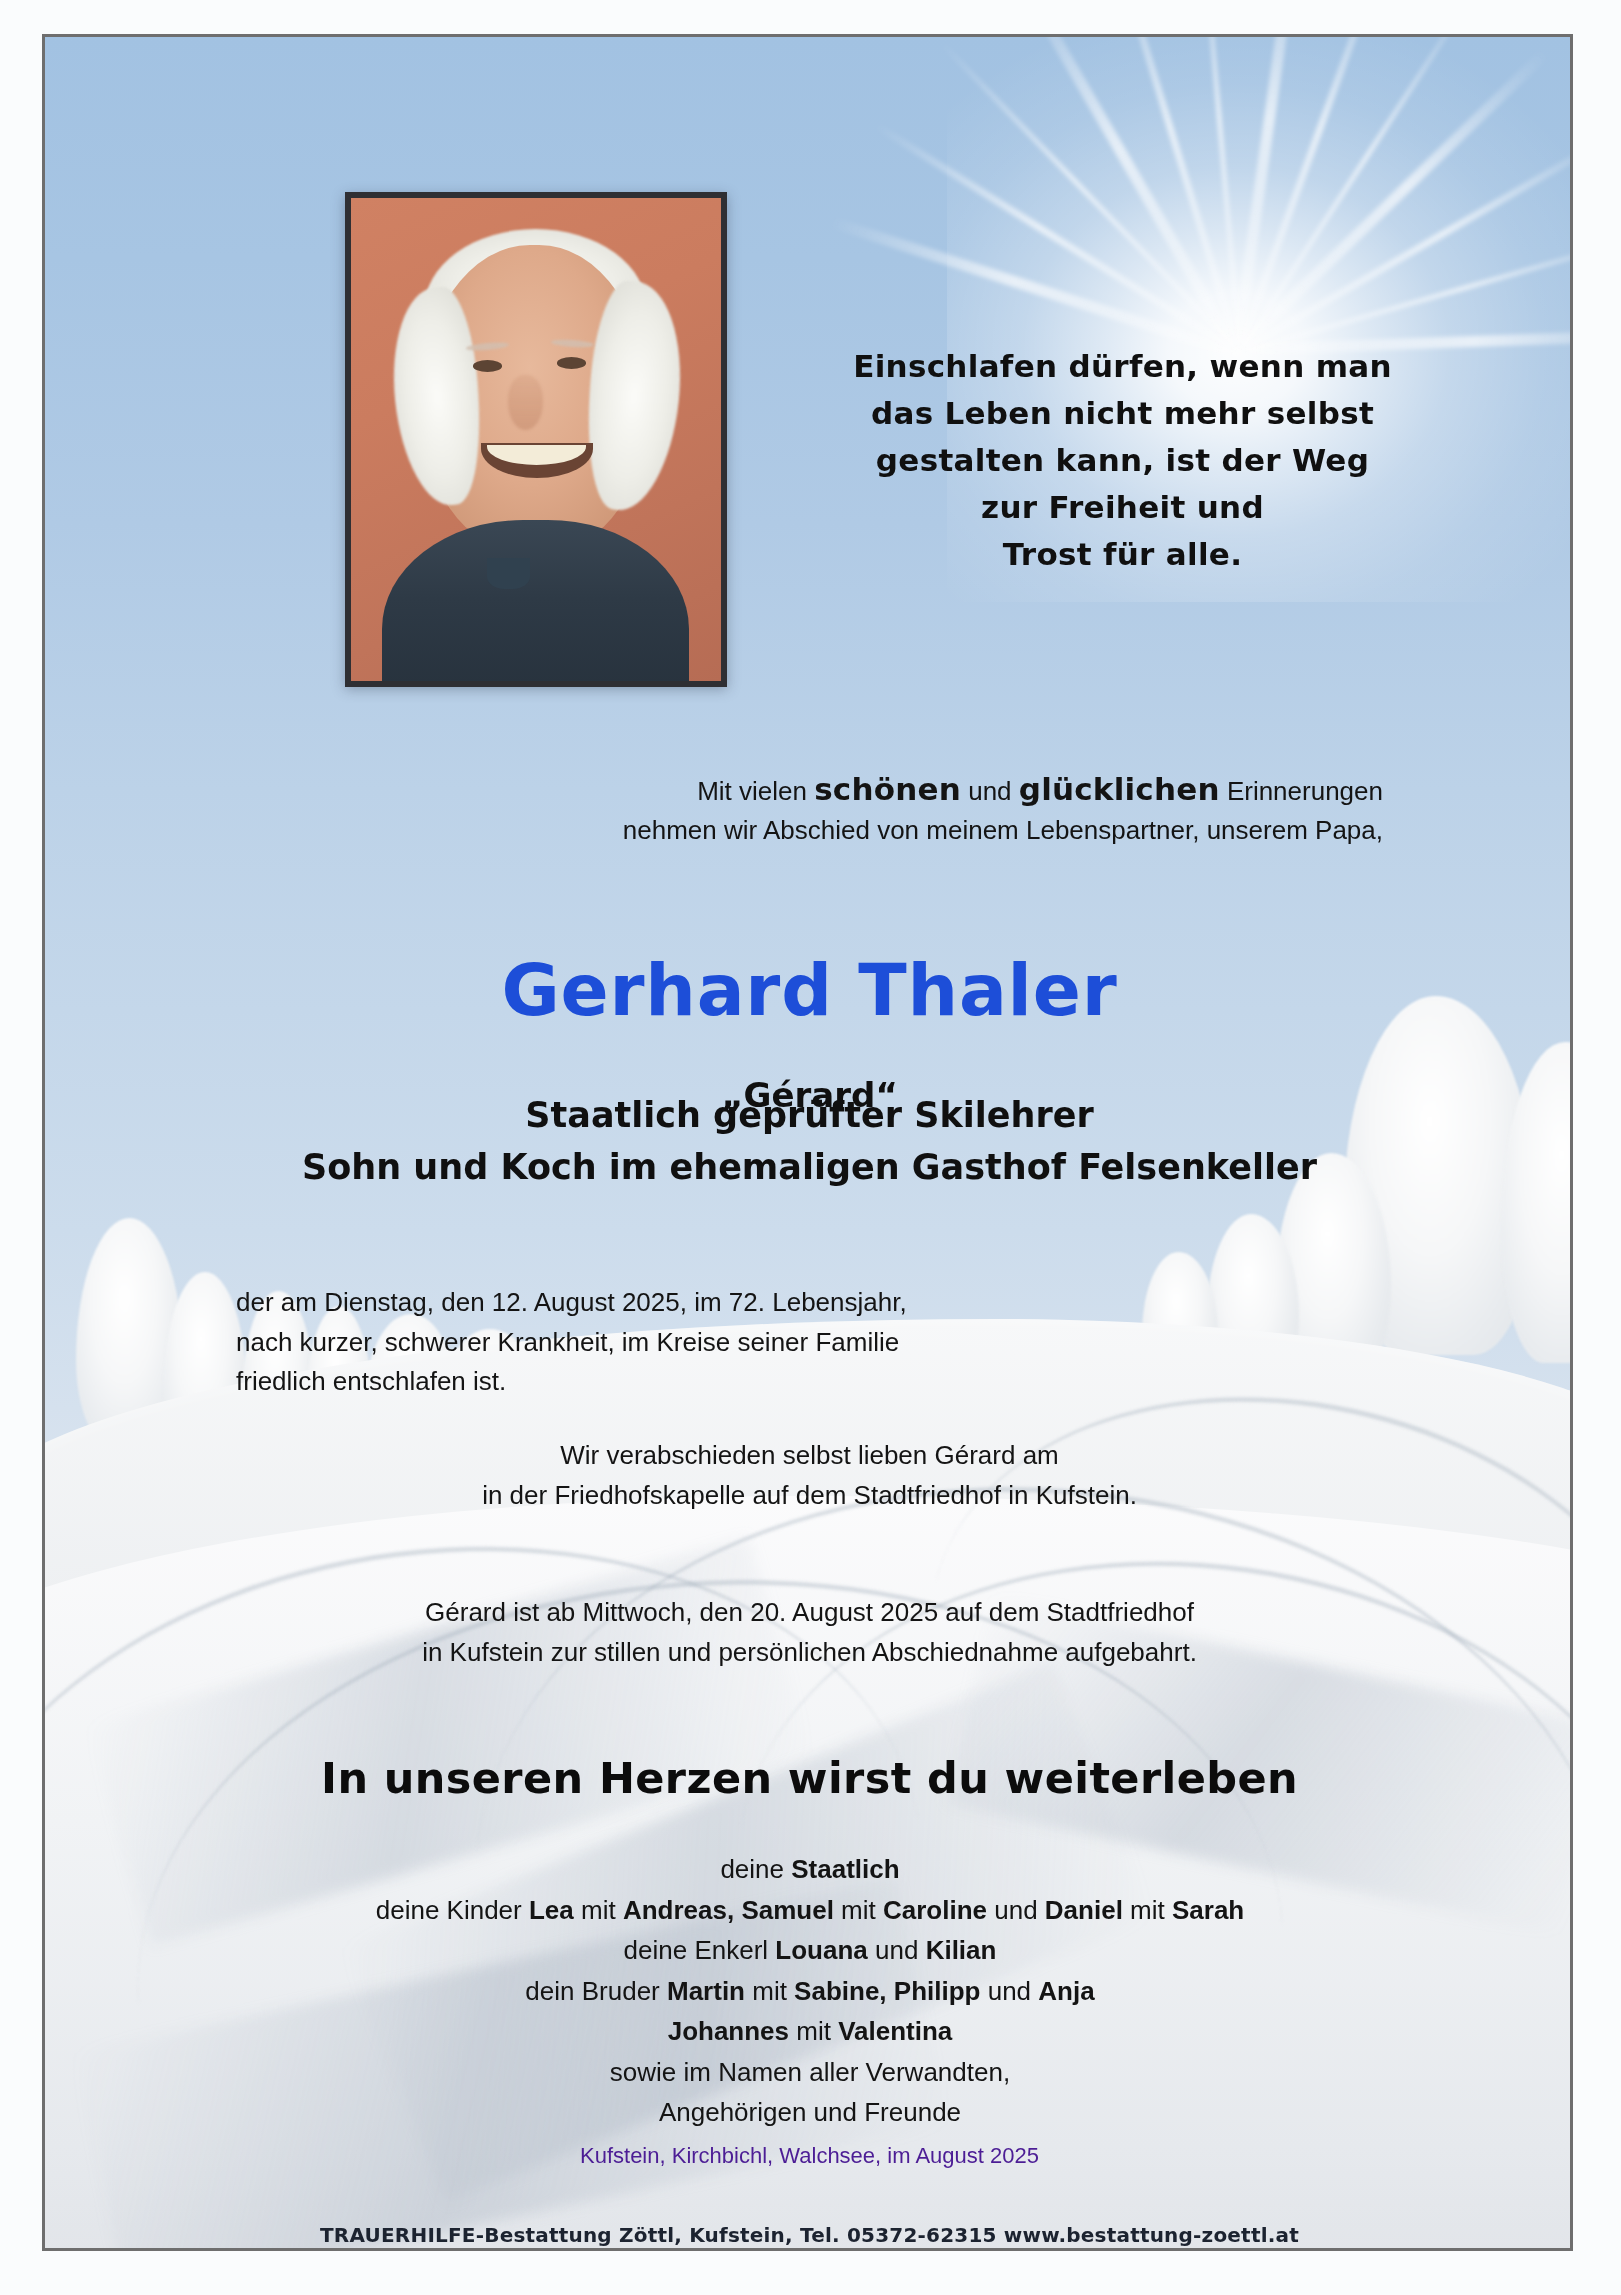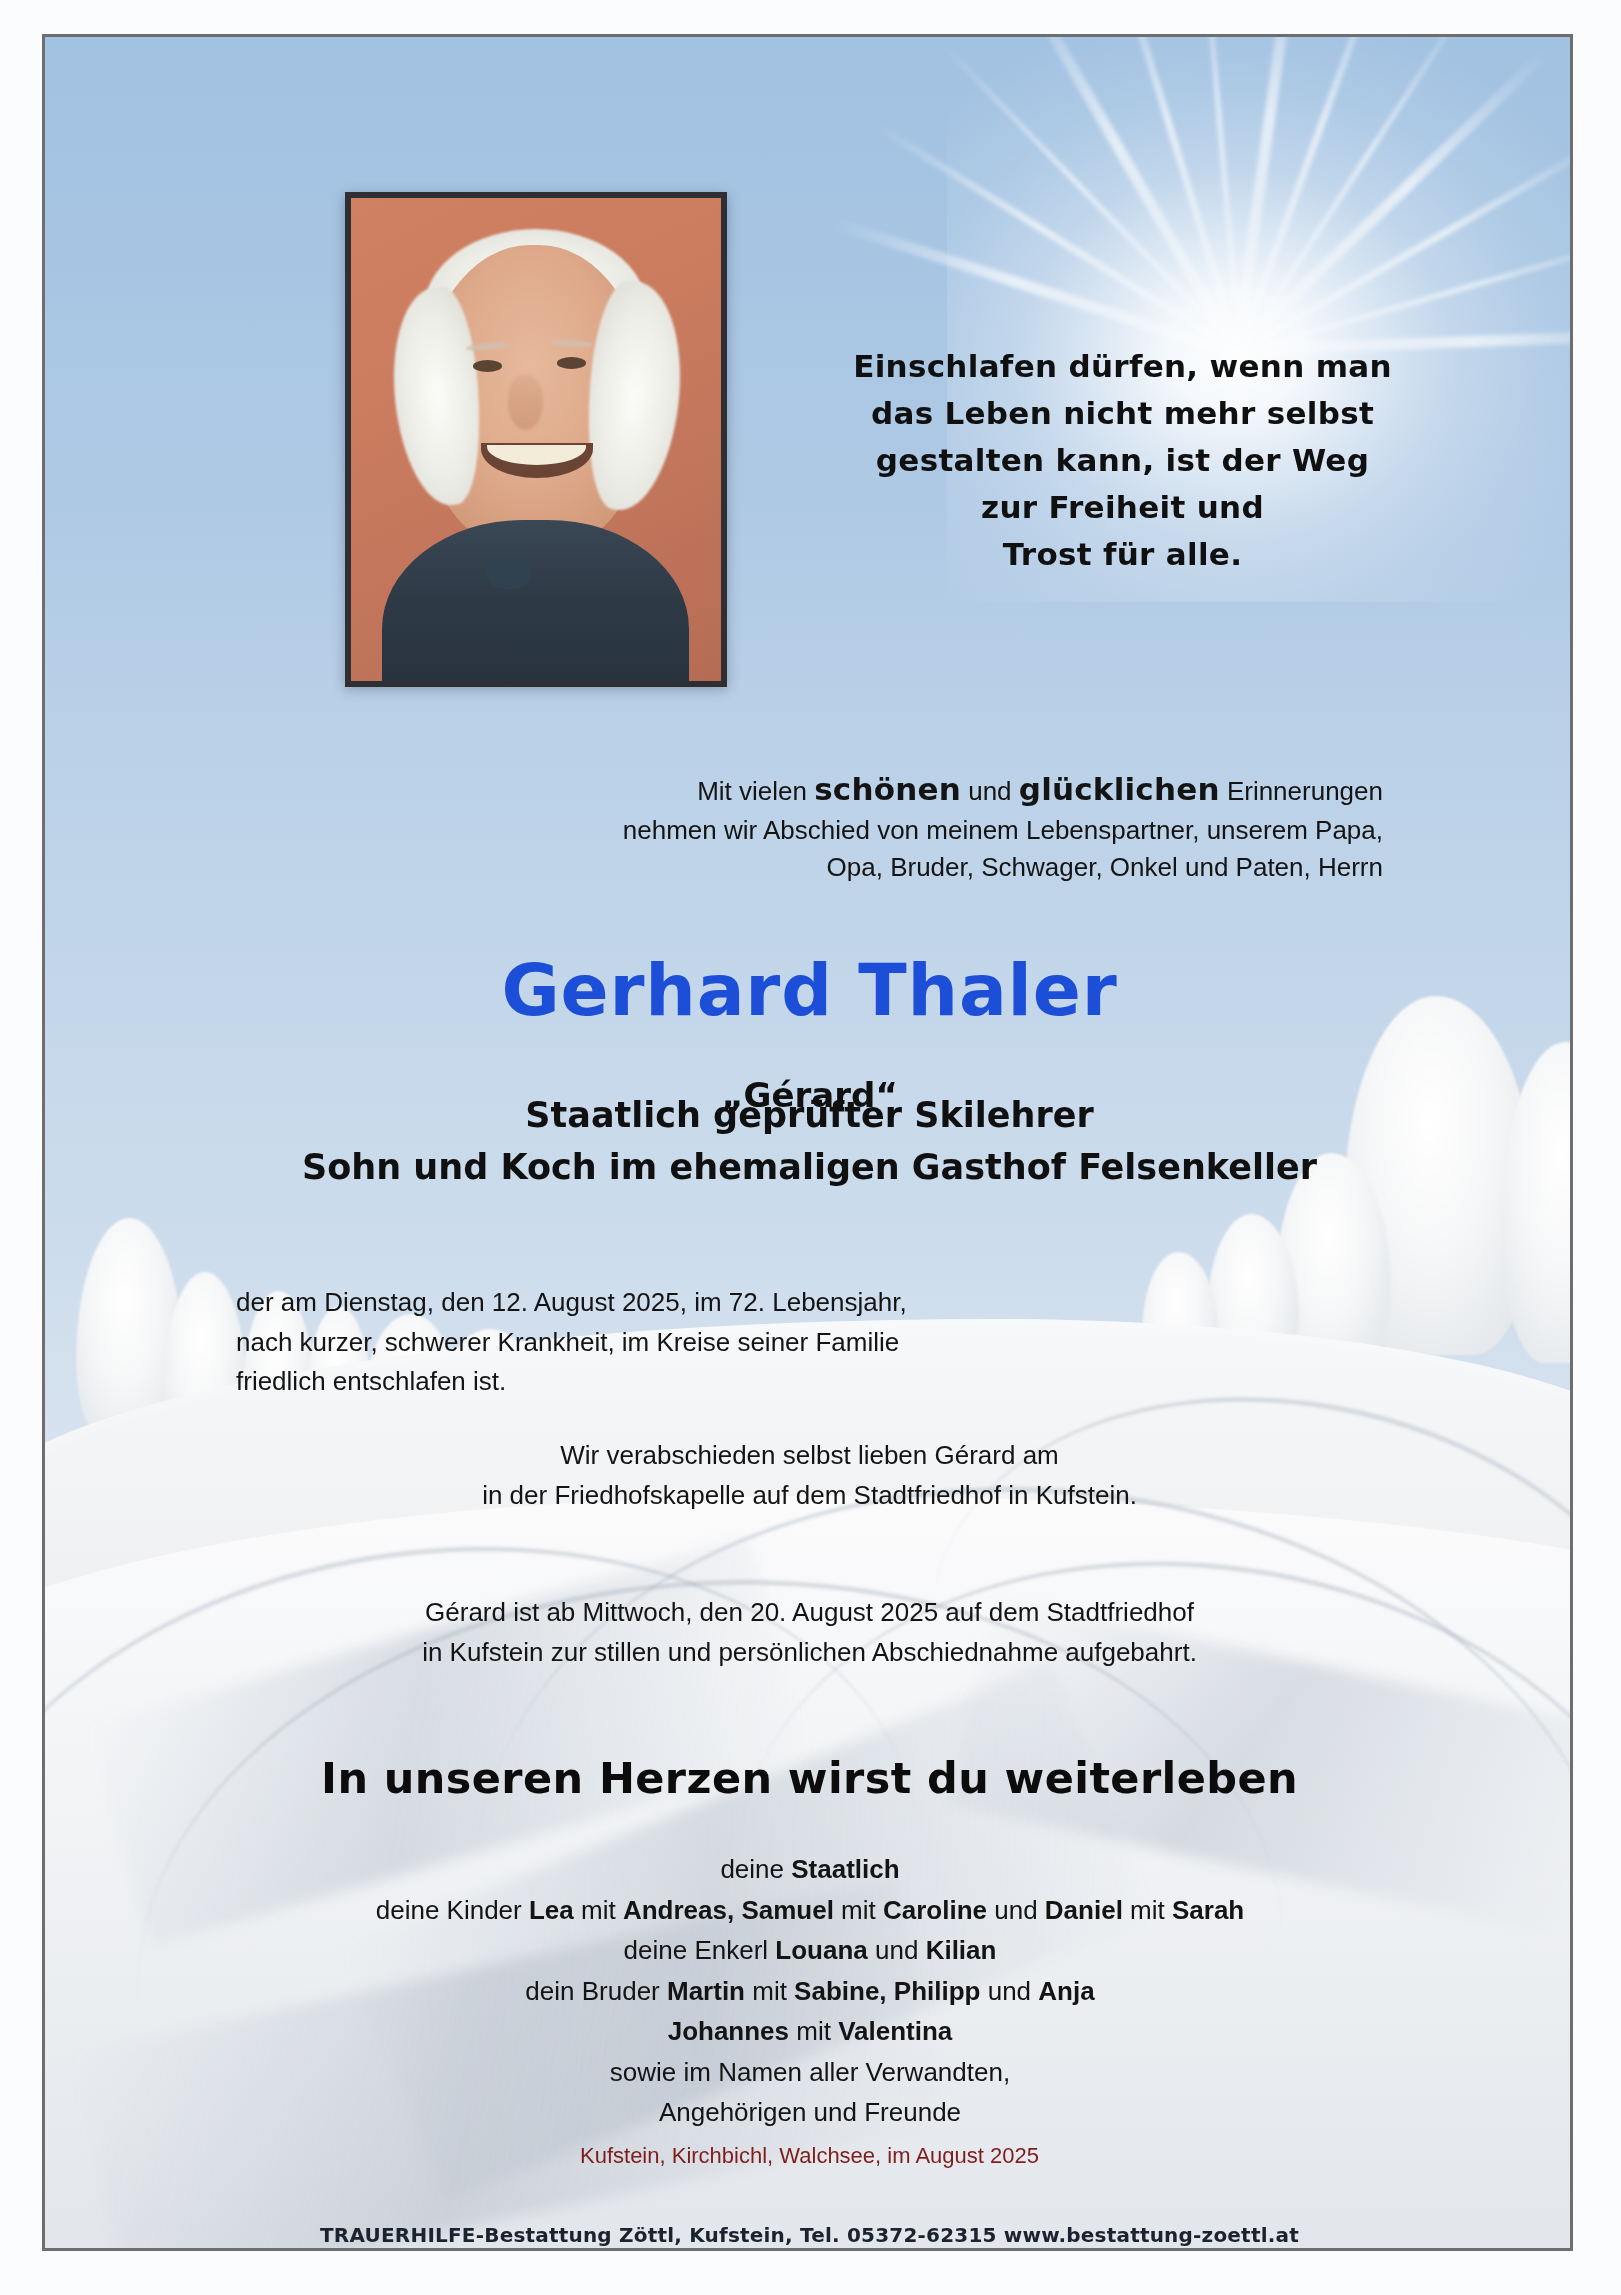--- a/index.html
+++ b/index.html
@@ -218,21 +218,21 @@
   }
 
   .blockE{
     position:absolute;left:138px;top:1812px;width:1254px;
     text-align:center;font-size:26px;line-height:1.56;color:#141414;
   }
   .blockE .b{font-weight:bold;}
 
   #places{
     position:absolute;left:191px;top:2106px;width:1147px;
-    text-align:center;font-size:22px;color:#7f1d1d;
+    text-align:center;font-size:22px;color:#4c1d95;
   }
   #footer{
     position:absolute;left:191px;top:2186px;width:1147px;
     text-align:center;font-size:20px;color:#1c2330;letter-spacing:0.2px;
   }
 </style>
 </head>
 <body>
 
 <div id="card">
@@ -310,21 +310,20 @@
       <div>Einschlafen dürfen, wenn man</div>
       <div>das Leben nicht mehr selbst</div>
       <div>gestalten kann, ist der Weg</div>
       <div>zur Freiheit und</div>
       <div>Trost für alle.</div>
     </div>
 
     <div class="blockA">
       <div><span>Mit vielen </span><span class="em hand">schönen</span><span> und </span><span class="em hand">glücklichen</span><span> Erinnerungen</span></div>
       <div>nehmen wir Abschied von meinem Lebenspartner, unserem Papa,</div>
-      <div>Opa, Bruder, Schwager, Onkel und Paten, Herrn</div>
     </div>
 
     <div id="name" class="hand">Gerhard Thaler</div>
     <div id="nickname" class="hand">„Gérard“</div>
     <div id="role1" class="hand">Staatlich geprüfter Skilehrer</div>
     <div id="role2" class="hand">Sohn und Koch im ehemaligen Gasthof Felsenkeller</div>
 
     <div class="blockB">
       <div>der am Dienstag, den 12. August 2025, im 72. Lebensjahr,</div>
       <div>nach kurzer, schwerer Krankheit, im Kreise seiner Familie</div>

